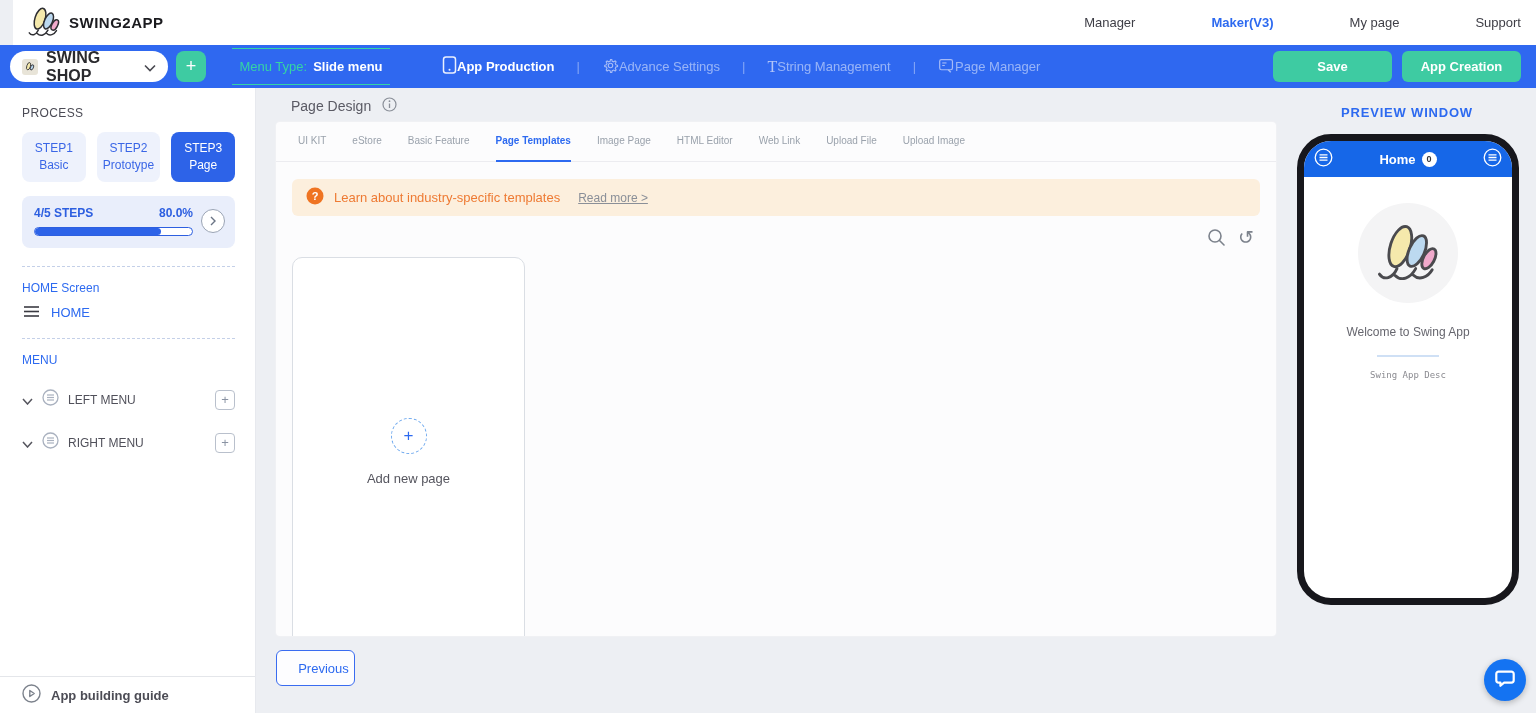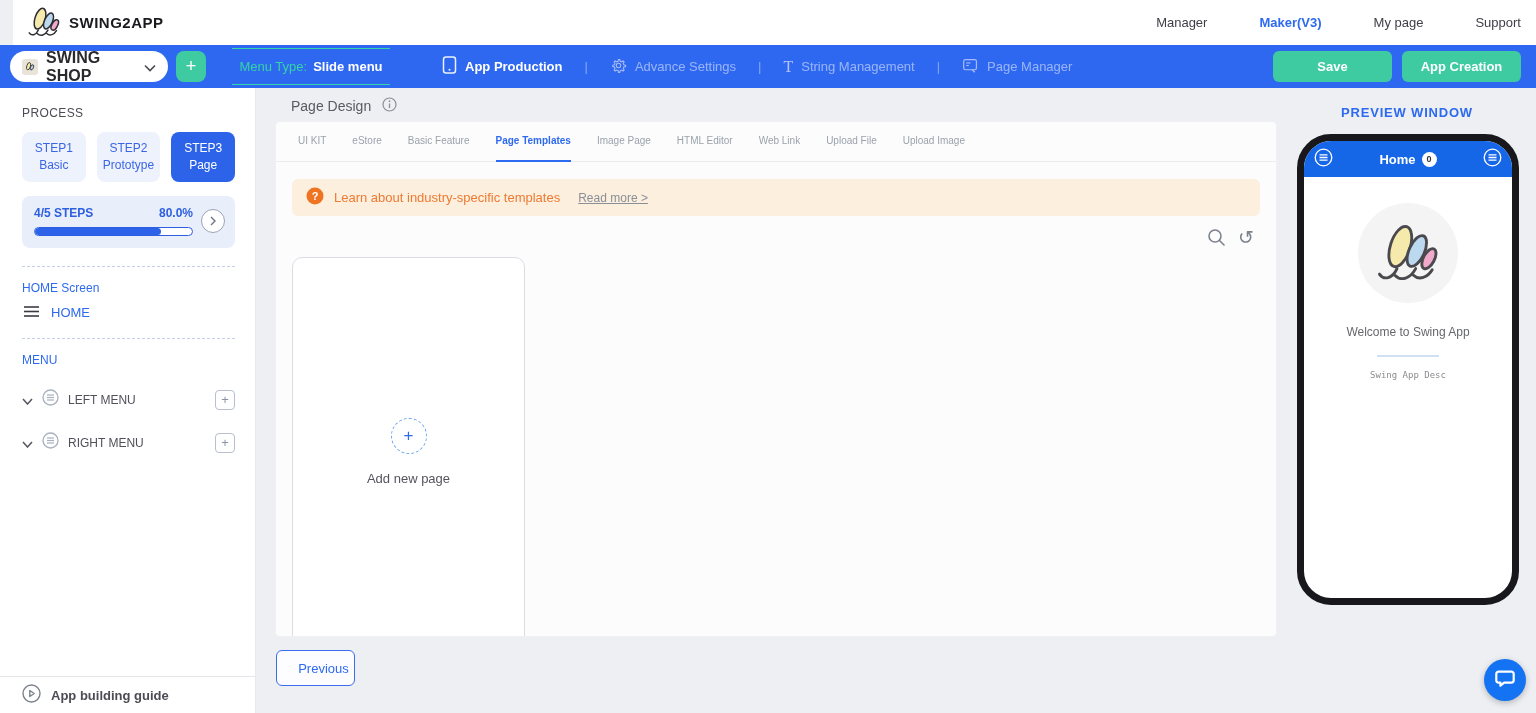--- a/index.html
+++ b/index.html
@@ -2,35 +2,35 @@
 <html><head>
 <meta charset="utf-8">
 <style>
   * { margin:0; padding:0; box-sizing:border-box; }
   html,body { width:1536px; height:713px; overflow:hidden; font-family:"Liberation Sans", sans-serif; background:#edeff3; }
 
   
   .app-header { position:absolute; left:13px; top:0; width:1536px; height:45px; background:#ffffff; display:flex; align-items:center; justify-content:space-between; padding:0 28px 0 14px; z-index:5; }
   .brand { display:flex; align-items:center; gap:8px; }
   .brand-name { font-size:15px; font-weight:bold; color:#1b1b1f; letter-spacing:.5px; }
-  .top-nav { display:flex; align-items:flex-end; gap:52px; }
+  .top-nav { display:flex; align-items:flex-end; gap:76px; }
   .top-nav-item { font-size:13px; color:#3e3e46; cursor:pointer; }
   .top-nav-item.active { color:#2d6af0; font-weight:bold; }
 
   
   .toolbar { position:absolute; left:0; top:45px; width:1536px; height:43px; background:#2f68f0; display:flex; align-items:center; z-index:5; }
   .app-select { margin-left:10px; width:158px; height:31px; background:#fff; border-radius:16px; display:flex; align-items:center; padding:0 12px; gap:8px; cursor:pointer; }
   .app-select-thumb { width:16px; height:16px; border-radius:3px; background:#e8e4d8; display:flex; align-items:center; justify-content:center; overflow:hidden; }
   .app-select-label { font-size:16px; color:#2a2a2e; font-weight:bold; flex:1; }
   .add-app-btn { margin-left:8px; width:30px; height:31px; border-radius:8px; background:#3ecba2; color:#fff; font-size:18px; display:flex; align-items:center; justify-content:center; cursor:pointer; }
   .menu-type { margin-left:26px; width:158px; height:37px; border-top:1px solid #35d4a4; border-bottom:1px solid #35d4a4; display:flex; align-items:center; justify-content:center; gap:6px; font-size:13px; cursor:pointer; }
   .menu-type-label { color:#35d4a4; }
   .menu-type-value { color:#ffffff; font-weight:bold; }
   .tool-items { display:flex; align-items:center; margin-left:30px; }
-  .tool-item { display:flex; align-items:center; gap:8px; font-size:13px; color:rgba(255,255,255,.5); padding:0 22px; cursor:pointer; }
+  .tool-item { display:flex; align-items:center; font-size:13px; color:rgba(255,255,255,.5); padding:0 22px; cursor:pointer; }
   .tool-item.active { color:#ffffff; font-weight:bold; }
   .tool-item svg { opacity:.9; }
   .tool-sep { color:rgba(255,255,255,.4); font-size:13px; }
   .toolbar-right { margin-left:auto; display:flex; align-items:center; gap:10px; padding-right:15px; }
   .teal-btn { width:119px; height:31px; background:#3ecba2; border-radius:6px; color:#fff; font-size:13px; font-weight:bold; display:flex; align-items:center; justify-content:center; cursor:pointer; }
 
   
   .sidebar { position:absolute; left:0; top:88px; width:256px; height:625px; background:#ffffff; border-right:1px solid #e7e9ee; }
   .sb-inner { padding:18px 20px 0 22px; }
   .sb-label { font-size:12px; color:#4b4b55; letter-spacing:.4px; margin-bottom:12px; }

